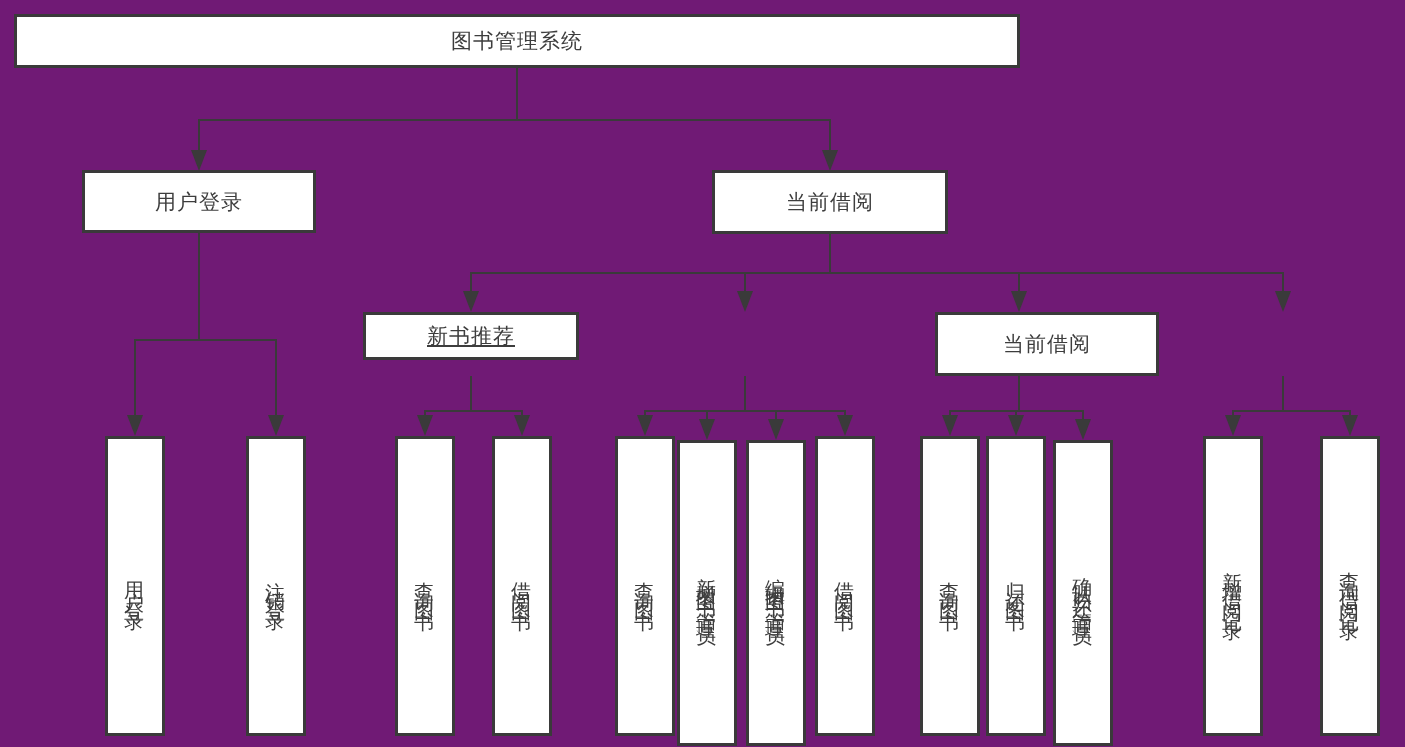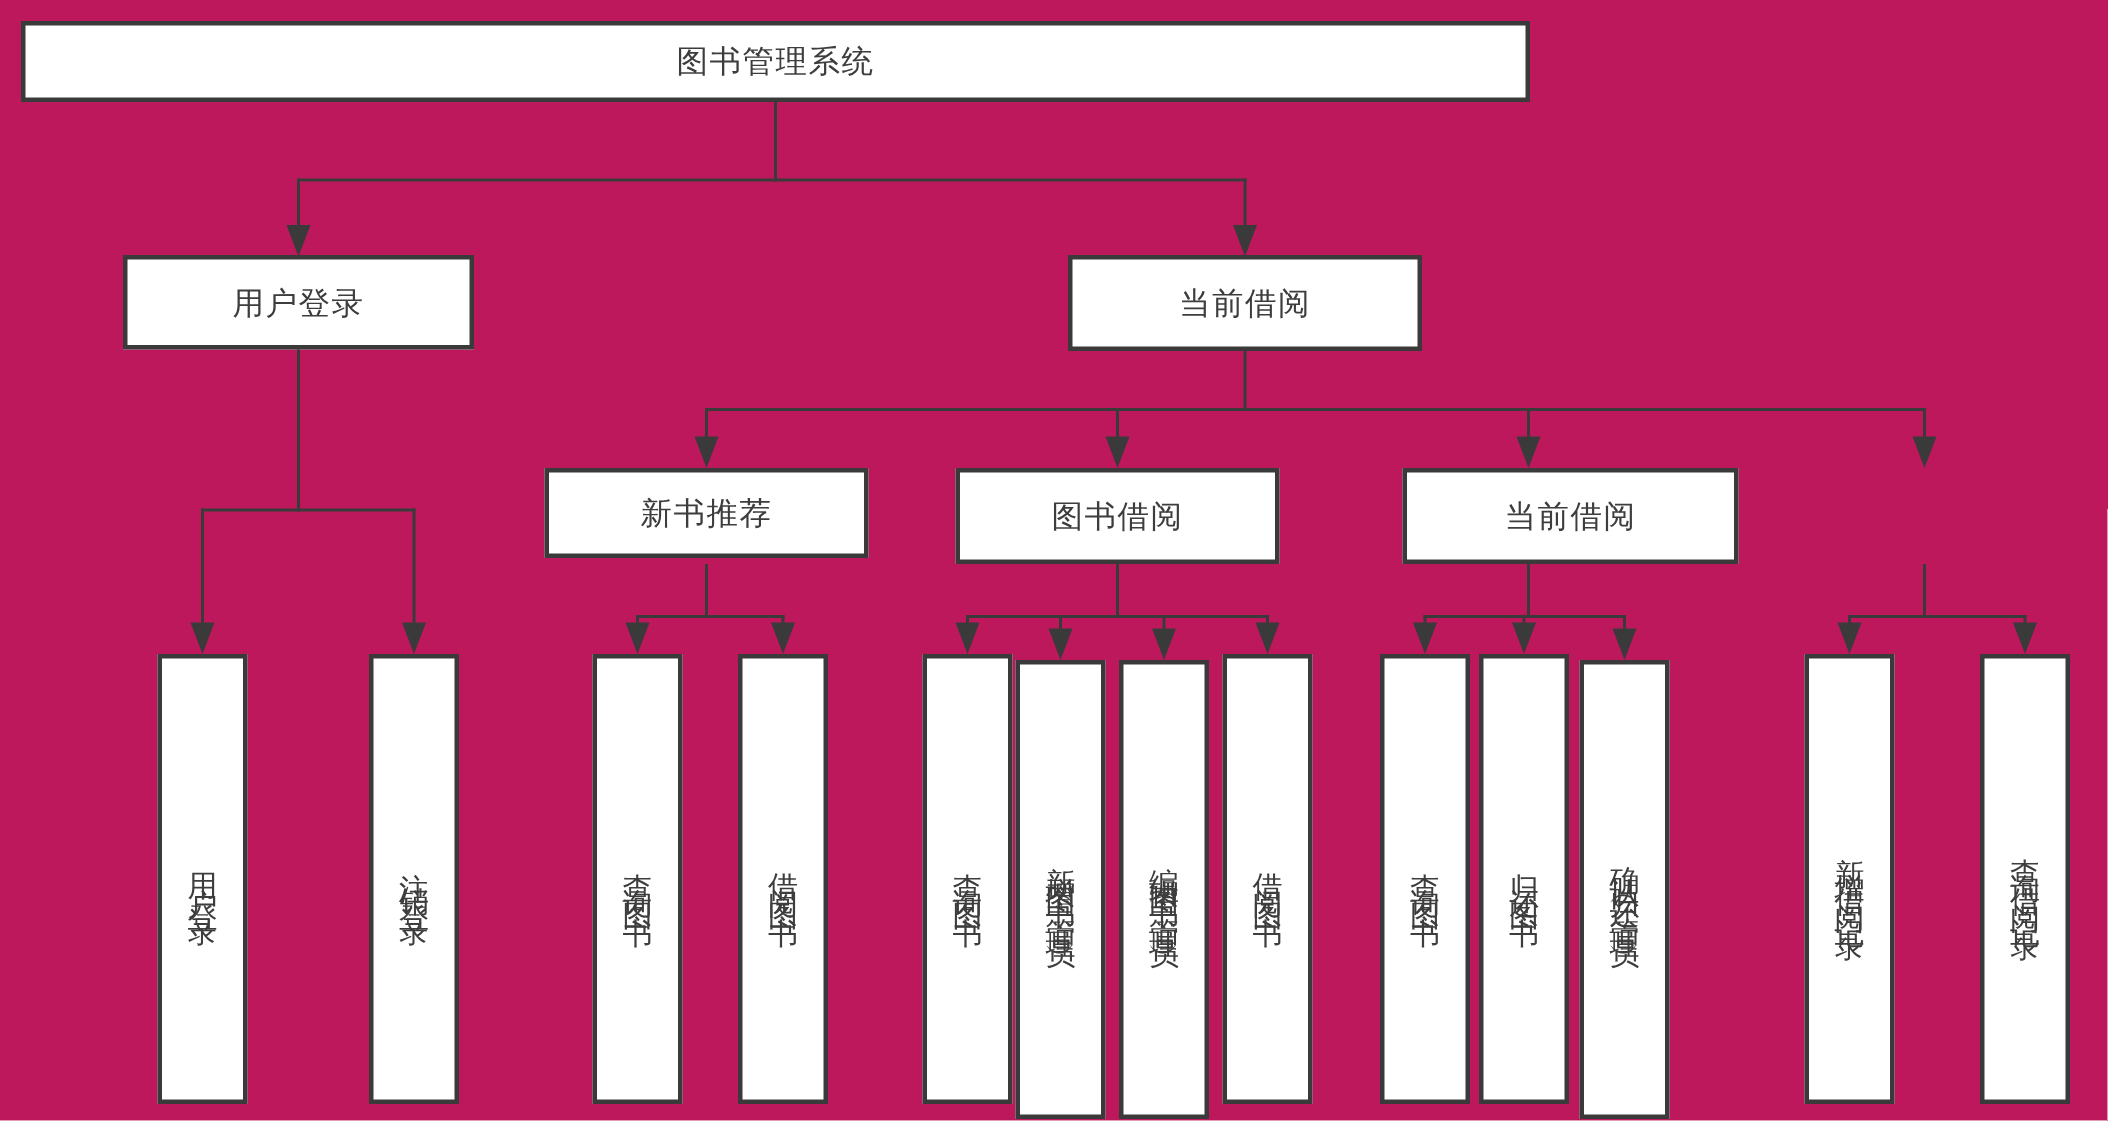--- a/index.html
+++ b/index.html
@@ -1,20 +1,20 @@
 <!DOCTYPE html>
 <html><head>
 <meta charset="utf-8">
 <style>
   html, body { margin: 0; padding: 0; background: #ffffff; }
   .canvas {
     position: relative;
     width: 1405px;
     height: 747px;
-    background: #be185d;
+    background: #701a75;
     font-family: "Liberation Sans", sans-serif;
     overflow: hidden;
   }
   .box {
     position: absolute;
     box-sizing: border-box;
     border: 3px solid #3a3a3a;
     background: #ffffff;
     display: flex;
     align-items: center;
@@ -82,25 +82,22 @@
   <div class="hline" style="left:470px; top:272px; width:814px;"></div>
   <div class="vline" style="left:470px; top:272px; height:24px;"></div>
   <div class="arrow" style="left:463px; top:291px;"></div>
   <div class="vline" style="left:744px; top:272px; height:24px;"></div>
   <div class="arrow" style="left:737px; top:291px;"></div>
   <div class="vline" style="left:1018px; top:272px; height:24px;"></div>
   <div class="arrow" style="left:1011px; top:291px;"></div>
   <div class="vline" style="left:1282px; top:272px; height:24px;"></div>
   <div class="arrow" style="left:1275px; top:291px;"></div>
 
-  <div class="box hbox" style="left:363px; top:312px; width:216px; height:60px;">
+  <div class="box hbox" style="left:363px; top:312px; width:216px; height:48px;text-decoration:underline;">
     <span>新书推荐</span>
-  </div>
-  <div class="box hbox" style="left:637px; top:312px; width:216px; height:64px;">
-    <span>图书借阅</span>
   </div>
   <div class="box hbox" style="left:911px; top:312px; width:224px; height:64px;margin-left:24px;">
     <span>当前借阅</span>
   </div>
 
   <div class="vline" style="left:470px; top:376px; height:36px;"></div>
   <div class="hline" style="left:424px; top:410px; width:99px;"></div>
   <div class="vline" style="left:424px; top:410px; height:10px;"></div>
   <div class="arrow" style="left:417px; top:415px;"></div>
   <div class="vline" style="left:521px; top:410px; height:10px;"></div>

